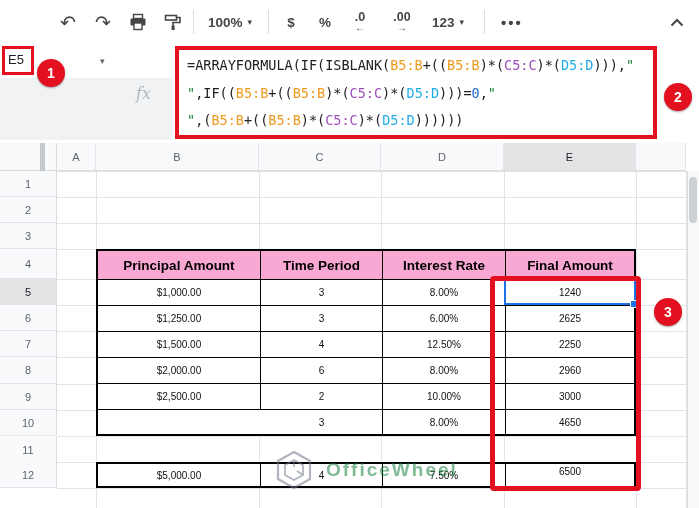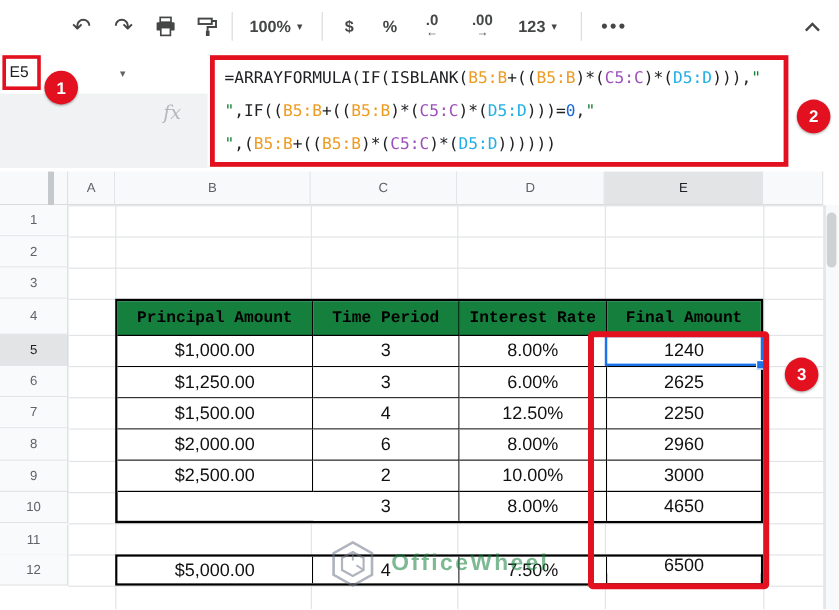--- a/index.html
+++ b/index.html
@@ -50,23 +50,23 @@
            border-right:1px solid #d9dbdd;border-bottom:1px solid #e2e4e7;
            display:flex;align-items:center;justify-content:center;font-size:11px;color:#5f6368;}
   .hdr-sel{background:#e2e4e6;color:#202124;}
   .gl-v{position:absolute;width:1px;background:#e2e4e7;z-index:1;}
   .gl-h{position:absolute;height:1px;background:#e2e4e7;z-index:1;}
 
   .title-cell{position:absolute;left:96px;top:57px;width:540px;height:27px;background:#cfe2f3;
       border-bottom:4px solid #1b1bd1;box-sizing:content-box;display:flex;align-items:center;justify-content:center;
       font-size:15px;font-weight:bold;color:#0a0a0a;z-index:2;}
   .tbl{position:absolute;border:2px solid #000;box-sizing:border-box;background:#fff;z-index:2;}
-  .cell{position:absolute;display:flex;align-items:center;justify-content:center;font-size:15px;color:#111;
+  .cell{position:absolute;display:flex;align-items:center;justify-content:center;font-size:10px;color:#111;
         box-sizing:border-box;background:#fff;}
-  .cell.hd{background:#15803d;font-weight:bold;font-size:13.5px;color:#000;font-family:Liberation Mono, monospace;}
+  .cell.hd{background:#f9a8d4;font-weight:bold;font-size:13.5px;color:#000;}
 
   .sel-box{position:absolute;left:504px;top:139px;width:132px;height:26px;border:2px solid #1a73e8;
            box-sizing:border-box;z-index:5;pointer-events:none;}
   .sel-handle{position:absolute;left:630px;top:160px;width:8px;height:8px;background:#1a73e8;
               border:1px solid #fff;box-sizing:border-box;z-index:6;}
 
   .watermark{position:absolute;left:276px;top:310px;display:flex;align-items:center;opacity:.55;z-index:40;}
   .wm-text{font-size:19px;letter-spacing:2px;color:#15803d;margin-left:14px;font-weight:bold;}
 
   .sb-track{position:absolute;left:687px;top:31px;width:12px;height:337px;background:#f8f9fa;

